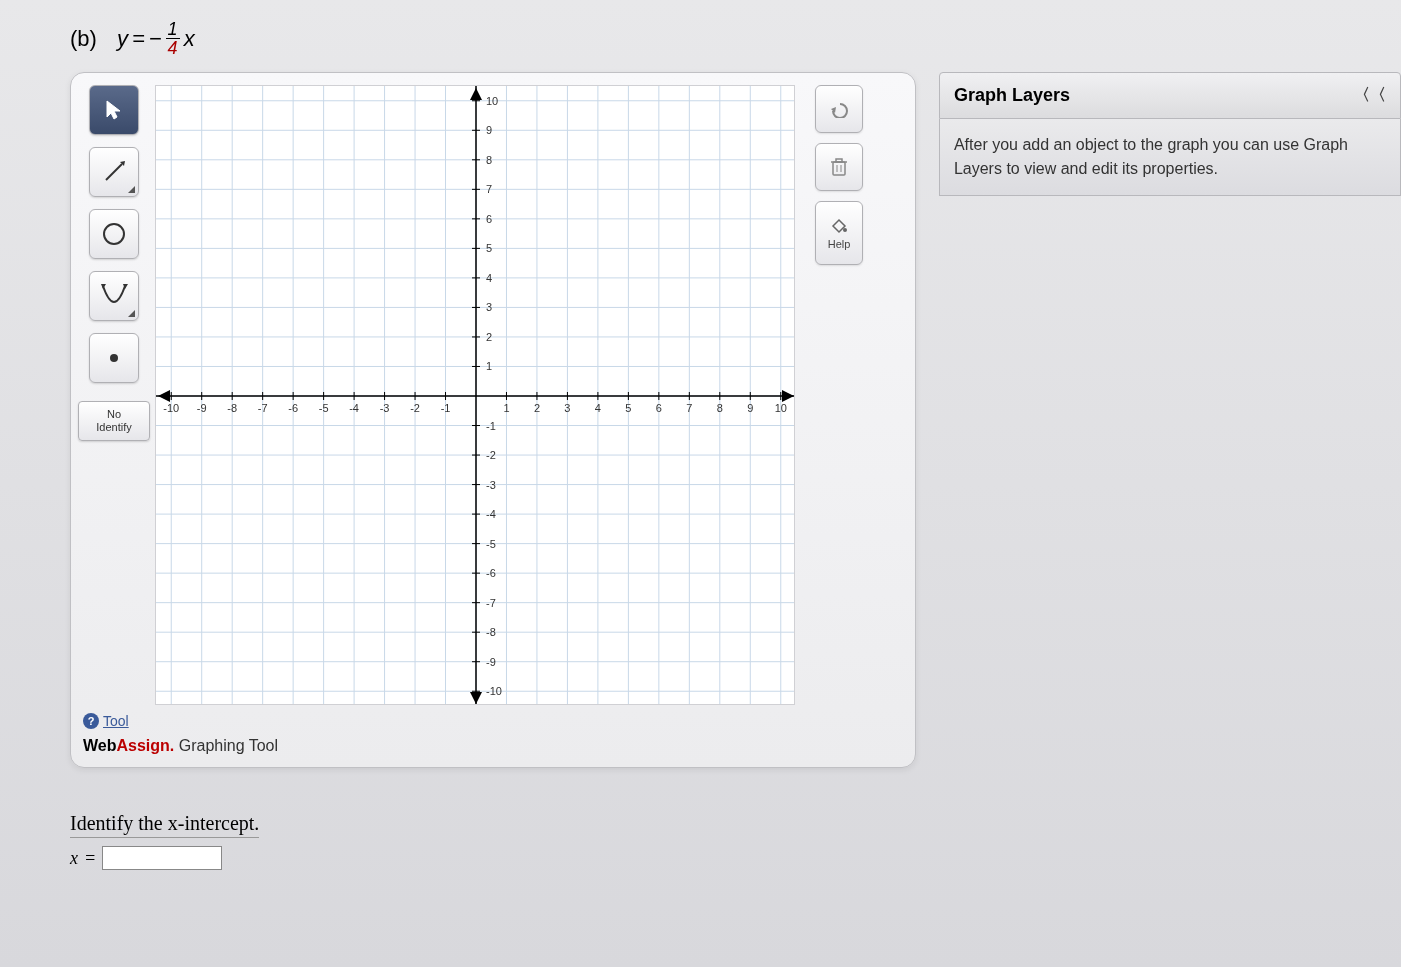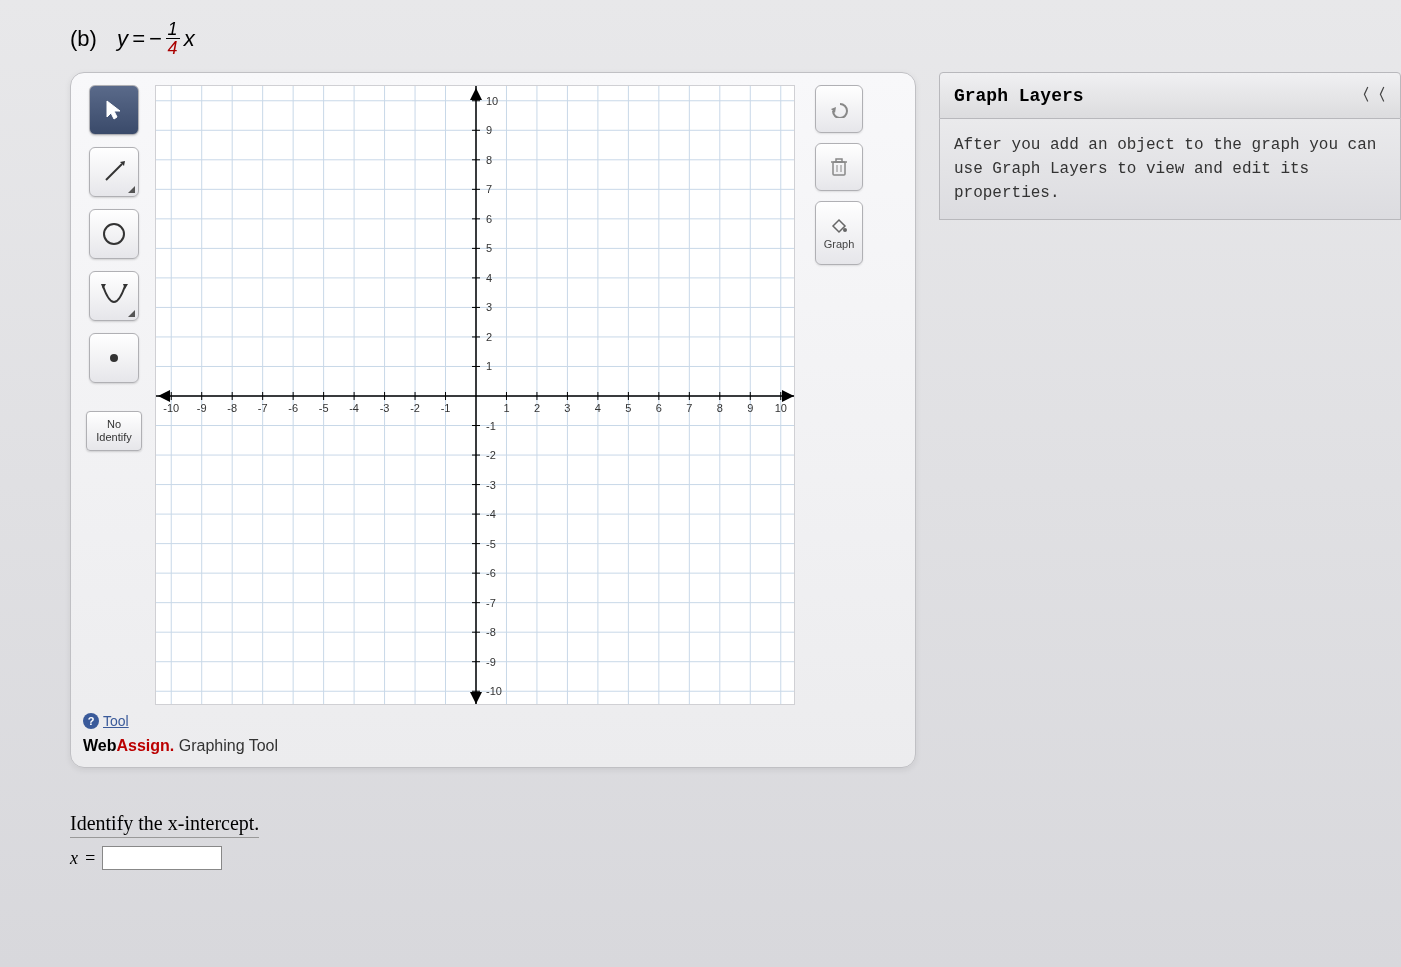--- a/index.html
+++ b/index.html
@@ -48,25 +48,25 @@
       background: linear-gradient(180deg, #fff 0%, #e6e6ea 100%);
       display:flex; align-items:center; justify-content:center;
       cursor: pointer;
       box-shadow: 0 1px 2px rgba(0,0,0,0.15);
       position: relative;
     }
     .tool-btn.selected { background: linear-gradient(180deg,#5a6a8a 0%, #3a4a6a 100%); }
     .tool-btn.selected svg path, .tool-btn.selected svg polygon { fill:#fff; stroke:#fff;}
     .tool-corner { position:absolute; right:3px; bottom:3px; width:0;height:0;border-left:7px solid transparent; border-bottom:7px solid #555;}
     .no-sol {
-      width: 56px; height: 40px;
+      width: 72px; height: 40px;
       border: 1px solid #b0b0b4; border-radius:4px;
       background: linear-gradient(180deg,#fff 0%, #e6e6ea 100%);
       display:flex; flex-direction:column; align-items:center; justify-content:center;
-      font-size:11px; color:#333; cursor:pointer; margin-top:16px;
+      font-size:11px; color:#333; cursor:pointer; margin-top:6px;
       box-shadow: 0 1px 2px rgba(0,0,0,0.15);
       text-align:center; line-height:1.2;
     }
     .canvas-wrap { position: relative; }
     .canvas {
       width: 640px; height: 620px;
       background:#fff;
       border:1px solid #d0d0d4;
       position:relative;
       overflow:hidden;
@@ -84,21 +84,21 @@
       display:flex; align-items:center; gap:4px;
     }
     .help-icon {
       width:16px; height:16px; border-radius:50%; background:#3a5a9a; color:#fff;
       display:inline-flex; align-items:center; justify-content:center; font-size:11px; font-weight:bold;
     }
     .brand { font-size:16px; margin-top:8px; padding-right:20px; color:#333;}
     .brand b { color:#000;}
     .brand .assign { color:#b00; font-weight:bold;}
     .layers-panel {
-      margin-left:23px; width:470px;font-family:Liberation Mono, monospace; 
+      margin-left:23px; width:470px; 
     }
     .layers-header {
       background: linear-gradient(180deg,#f0f0f2 0%, #dcdcde 100%);
       border:1px solid #b8b8bc; border-radius:4px 4px 0 0;
       padding:12px 14px; display:flex; justify-content:space-between; align-items:center;
       font-weight:bold; font-size:18px;
     }
     .collapse-icon { font-size:16px; cursor:pointer; color:#444;}
     .layers-body {
       background: linear-gradient(180deg,#eaeaec 0%, #dcdce0 100%);
@@ -317,21 +317,21 @@
               <rect x="6" y="2" width="6" height="3" fill="none" stroke="#888" stroke-width="1.5"></rect>
               <line x1="7" y1="8" x2="7" y2="15" stroke="#888"></line>
               <line x1="11" y1="8" x2="11" y2="15" stroke="#888"></line>
             </svg>
         </div>
         <div class="rtool text-only">
           <svg width="20" height="20">
               <path d="M4 10 L10 4 L16 10 L10 16 Z" fill="none" stroke="#666" stroke-width="1.5"></path>
               <circle cx="16" cy="14" r="2" fill="#666"></circle>
             </svg>
-          <span style="margin-top:2px;">Graph</span>
+          <span style="margin-top:2px;">Help</span>
         </div>
       </div>
     </div>
 
     <a class="help-link">
       <span class="help-icon">?</span>
       <span>Tool</span>
     </a>
     <div class="brand">
       <b>Web</b><span class="assign">Assign.</span><span> Graphing Tool</span>

